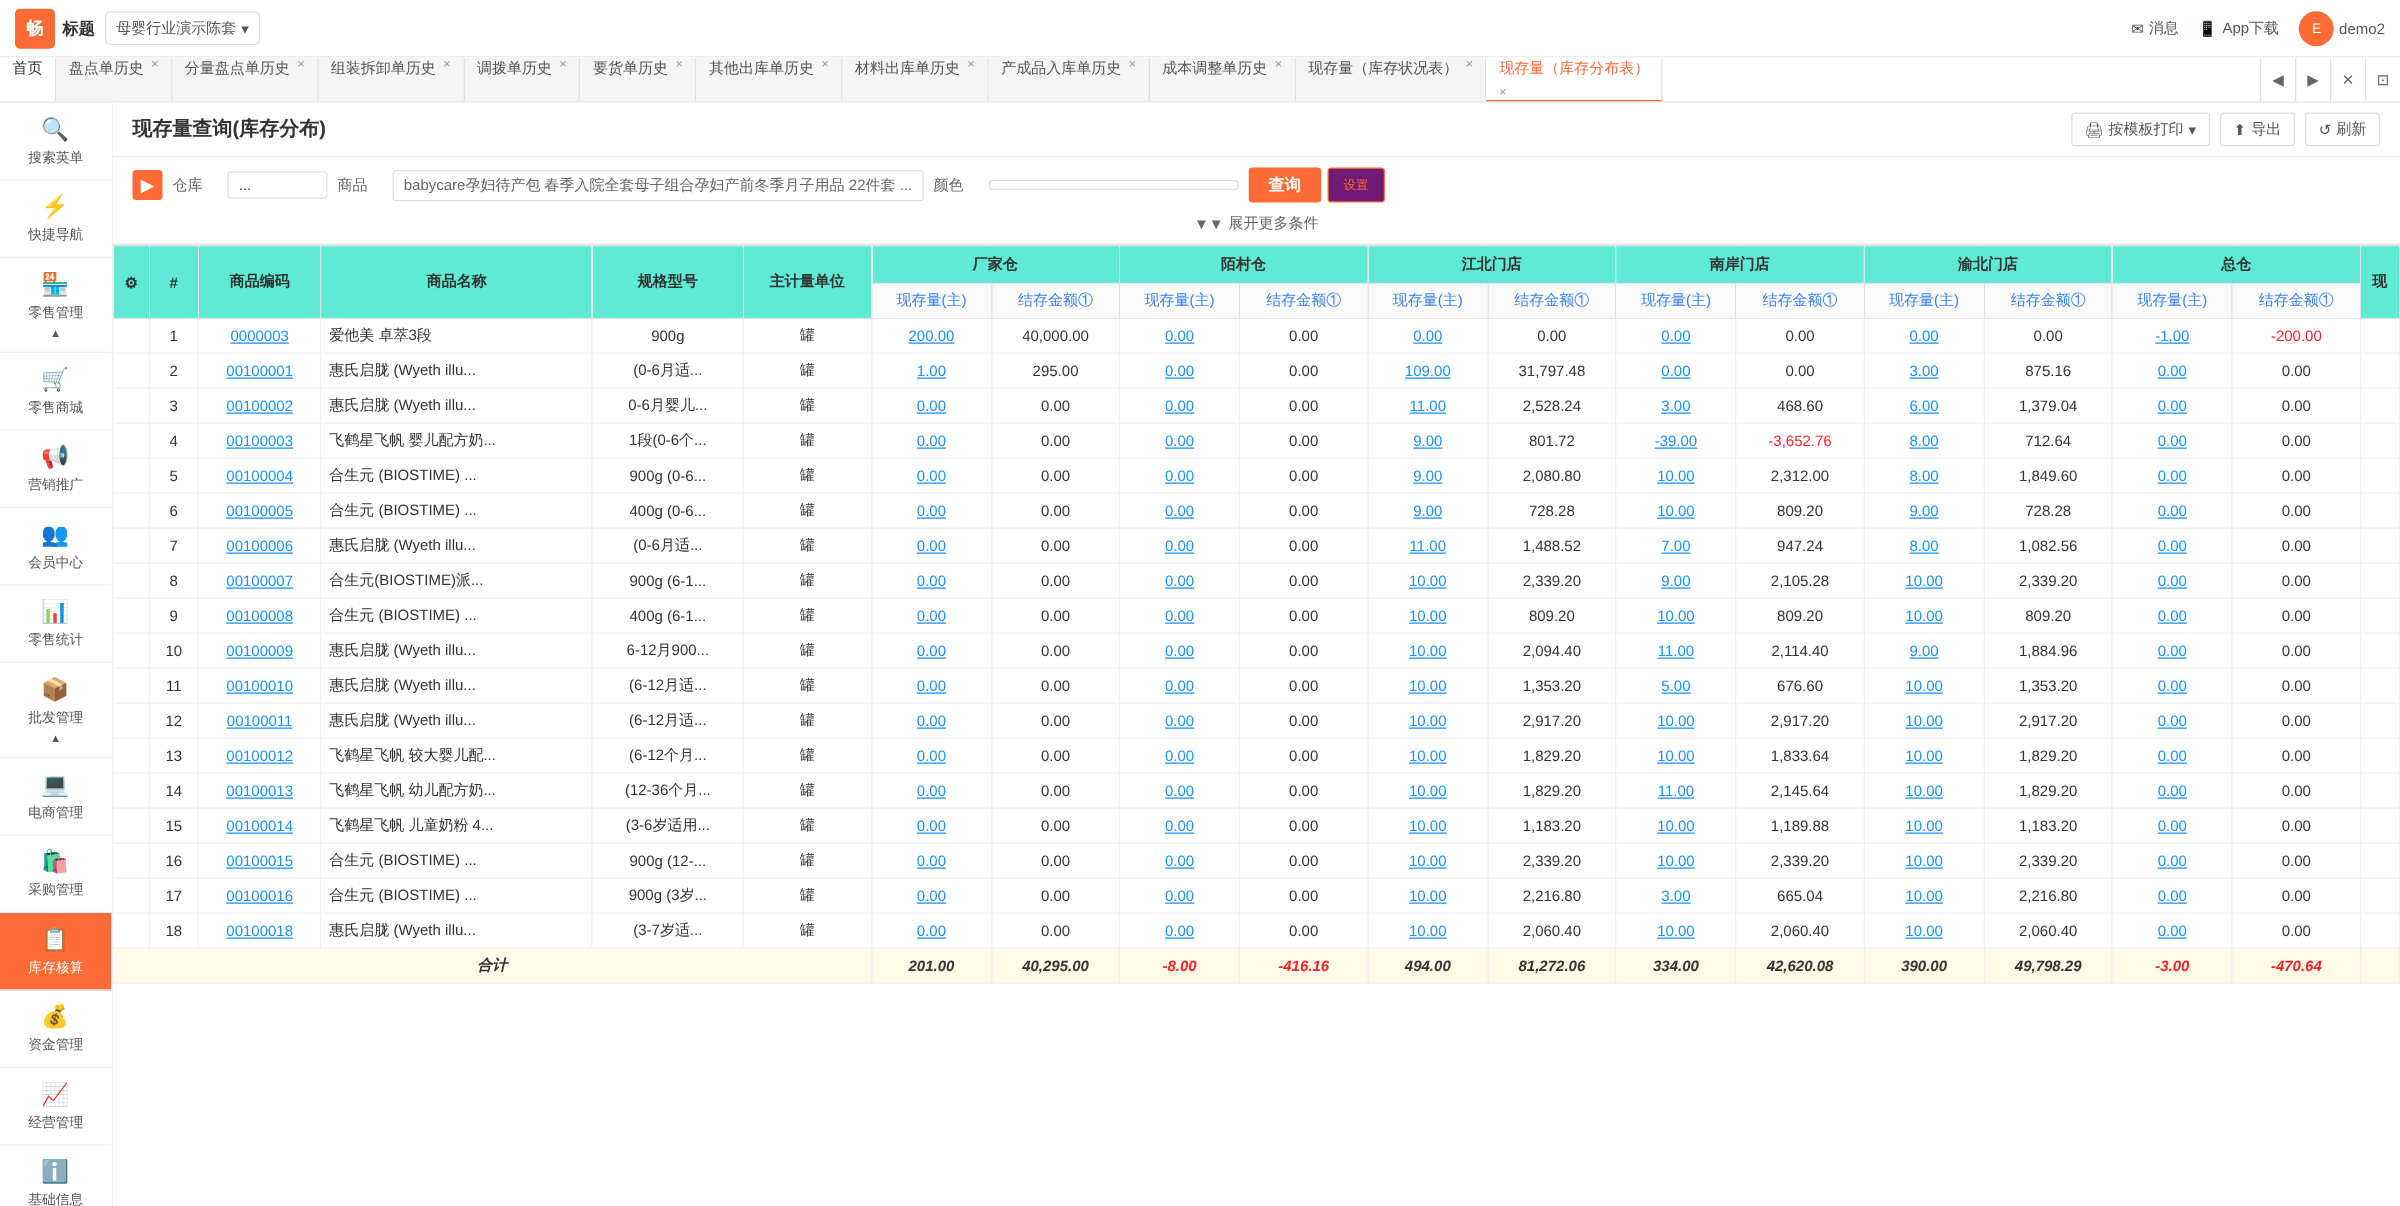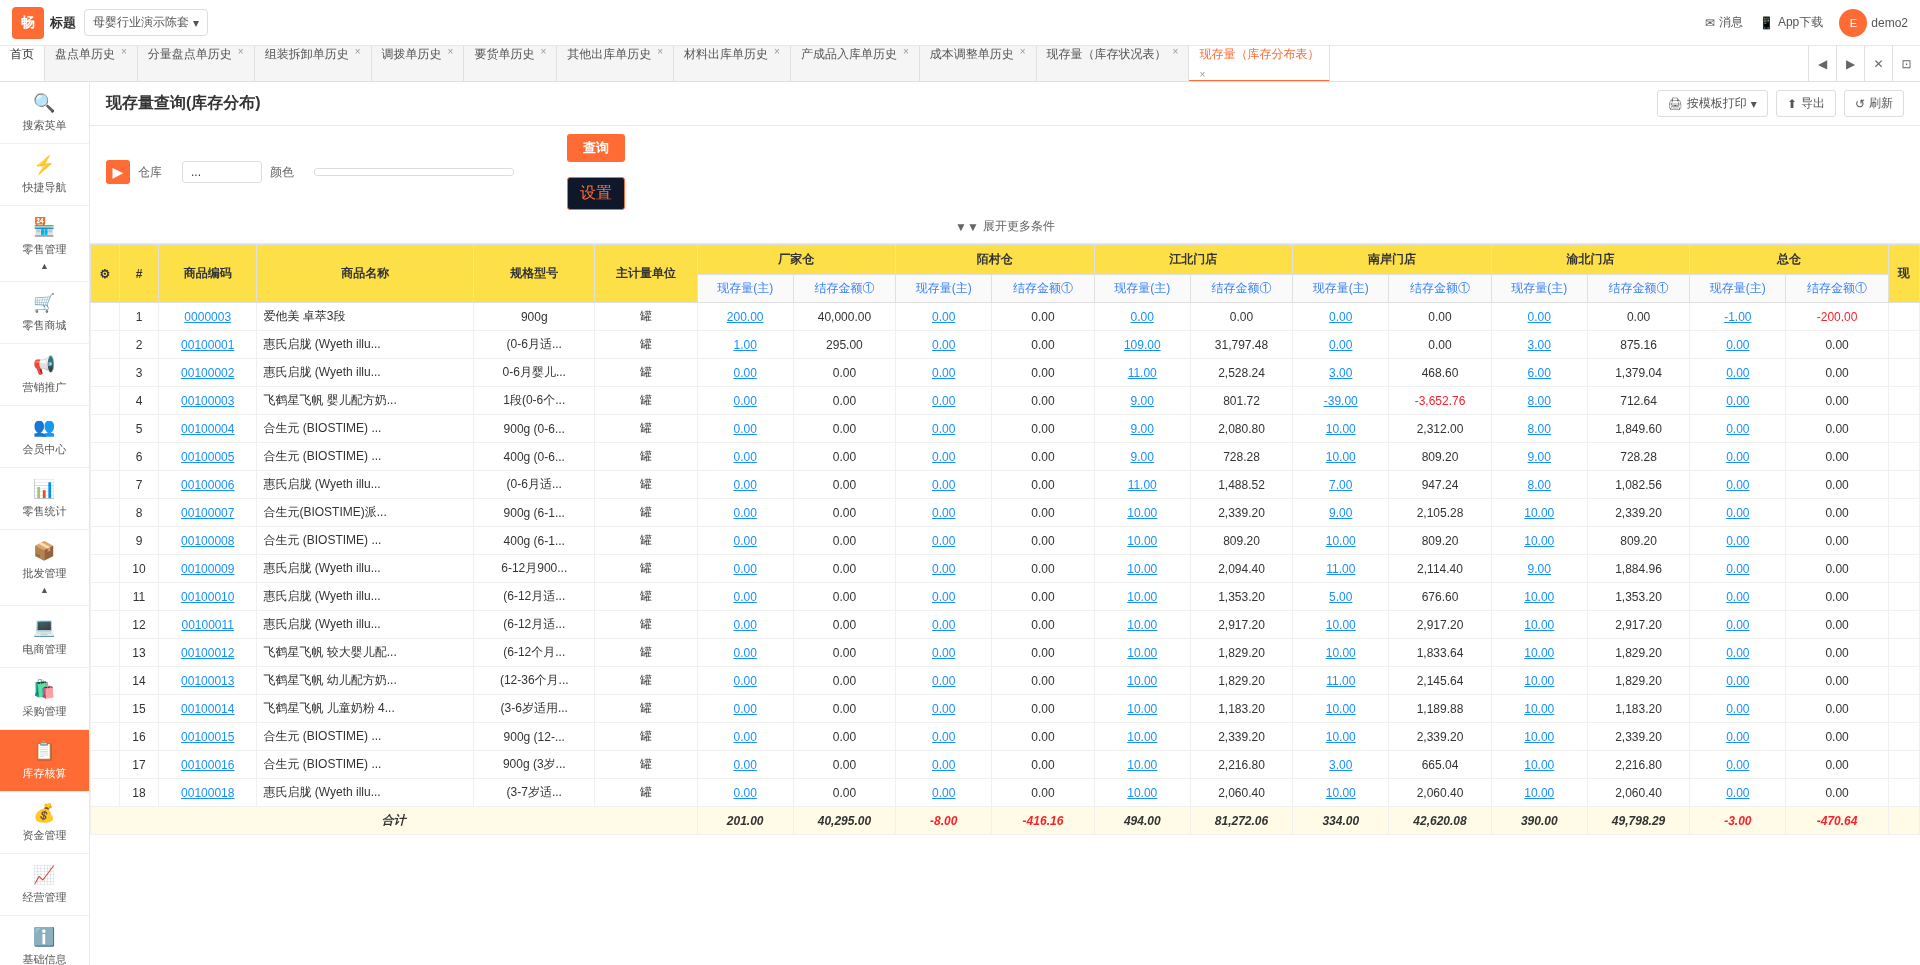--- a/index.html
+++ b/index.html
@@ -119,44 +119,44 @@
     .expand-btn {
       display: flex; align-items: center; gap: 4px;
       color: #666; cursor: pointer; font-size: 12px; border: none; background: none;
       margin-top: 4px;
     }
     .query-btn {
       background: #ff6b35; color: #fff; border: none; border-radius: 3px;
       padding: 5px 16px; cursor: pointer; font-size: 13px; font-weight: bold;
     }
     .set-btn {
-      background: #0f172a; color: #ff6b35; border: 1px solid #ff6b35; border-radius: 3px;
-      padding: 5px 12px; cursor: pointer; font-size: 16px;
+      background: #701a75; color: #ff6b35; border: 1px solid #ff6b35; border-radius: 3px;
+      padding: 5px 12px; cursor: pointer; font-size: 10px;
     }
 
     
     .table-wrapper { flex: 1; overflow: auto; background: #fff; }
     table { width: 100%; border-collapse: collapse; font-size: 12px; }
     thead { position: sticky; top: 0; z-index: 10; }
-    thead tr:first-child th { background: #fde047; border: 1px solid #e0e0e0; padding: 6px 4px; text-align: center; font-weight: bold; color: #333; }
+    thead tr:first-child th { background: #5eead4; border: 1px solid #e0e0e0; padding: 6px 4px; text-align: center; font-weight: bold; color: #333; }
     thead tr:nth-child(2) th { background: #fafafa; border: 1px solid #e0e0e0; padding: 5px 4px; text-align: center; font-weight: normal; color: #3b82f6; }
     tbody tr { border-bottom: 1px solid #f0f0f0; }
     tbody tr.summary-row { background: #fffbe6; font-weight: bold; font-style: italic; }
     tbody td { padding: 5px 6px; border: 1px solid #f0f0f0; text-align: center; color: #333; white-space: nowrap; }
     tbody td.text-left { text-align: left; }
     tbody td.red { color: #f5222d; }
     tbody td.underline { text-decoration: underline; cursor: pointer; color: #1890ff; }
     .settings-icon { width: 20px; height: 20px; display: flex; align-items: center; justify-content: center; cursor: pointer; }
 
     
     ::-webkit-scrollbar { width: 6px; height: 6px; }
     ::-webkit-scrollbar-track { background: #f1f1f1; }
     ::-webkit-scrollbar-thumb { background: #ccc; border-radius: 3px; }
 
-    .filter-buttons { display: flex; flex-direction: column; gap: 15px; margin-left: 45px; }
+    .filter-buttons { display: flex; flex-direction: row; gap: 5px; }
   </style>
 </head>
 <body>
 
 <div class="top-bar">
   <div class="top-bar-left">
     <div class="logo-area">
       <div class="logo-icon">畅</div>
       <span class="logo-text">标题</span>
     </div>
@@ -321,20 +321,26 @@
       </div>
     </div>
 
     <div class="filter-area">
       <div class="filter-row">
         <div class="filter-toggle">▶</div>
         <div class="filter-item">
           <span class="filter-label">仓库</span>
           <div class="filter-input">
             <span>...</span>
+          </div>
+        </div>
+        <div class="filter-item">
+          <span class="filter-label">商品</span>
+          <div class="filter-input product-input">
+            <span>babycare孕妇待产包 春季入院全套母子组合孕妇产前冬季月子用品 22件套 ...</span>
           </div>
         </div>
         <div class="filter-item">
           <span class="filter-label">颜色</span>
           <div class="filter-input color-input">
             <span></span>
           </div>
         </div>
         <div class="filter-buttons">
           <button class="query-btn">查询</button>

